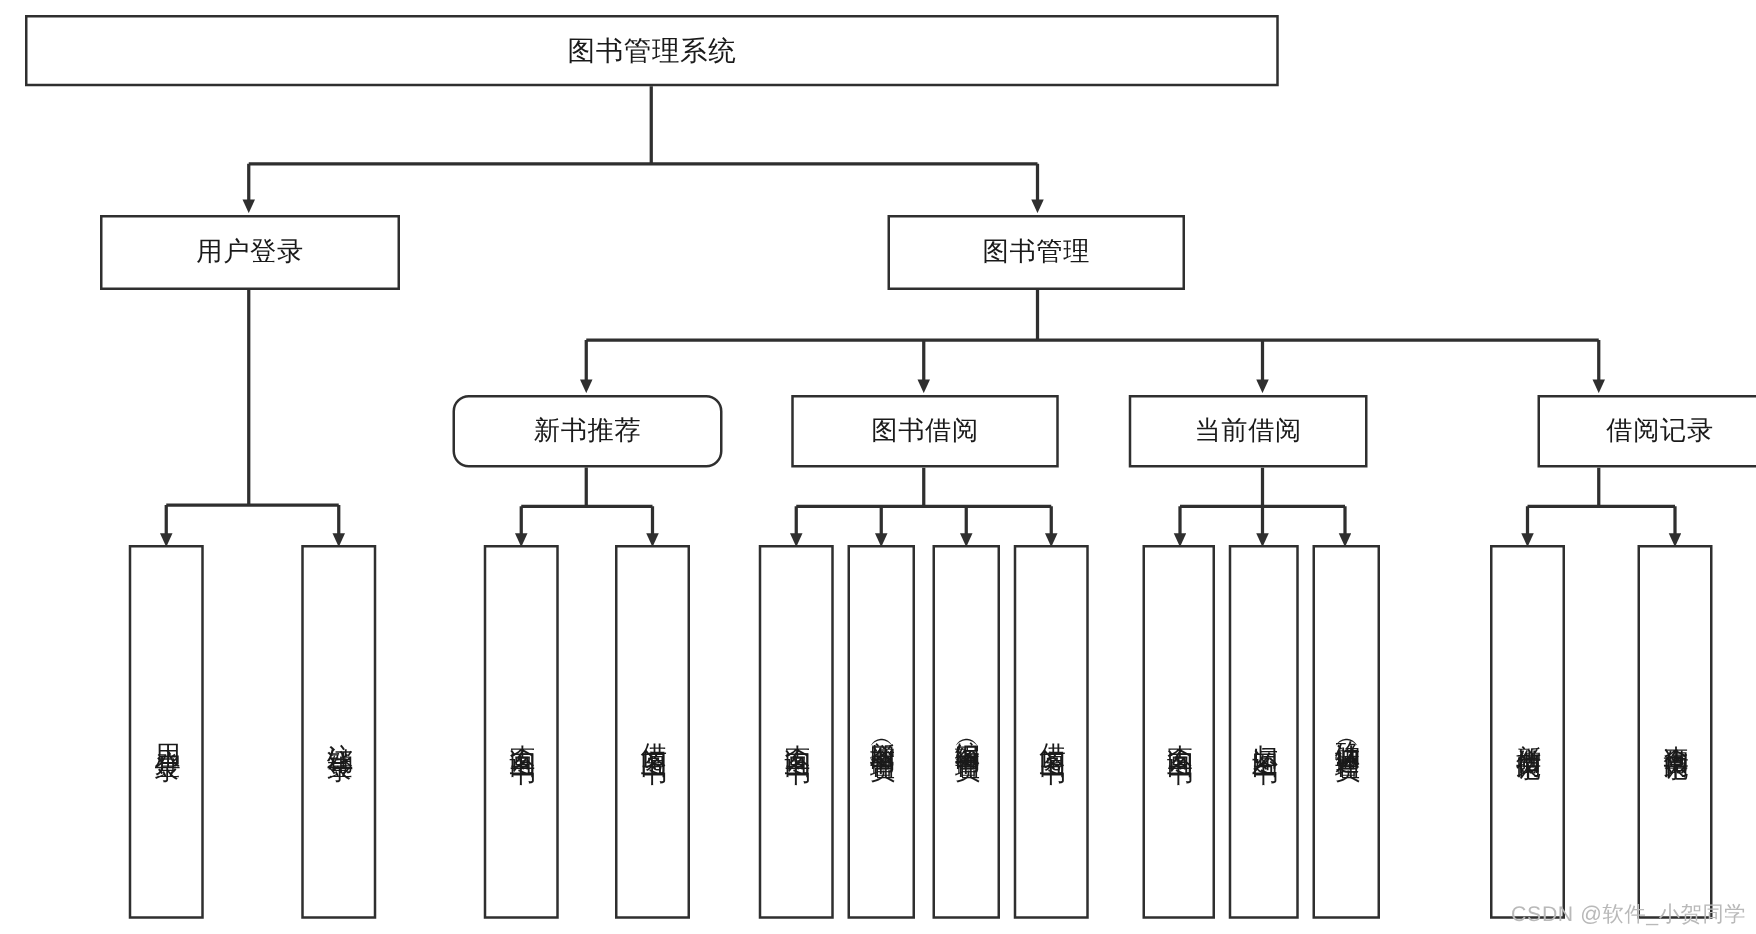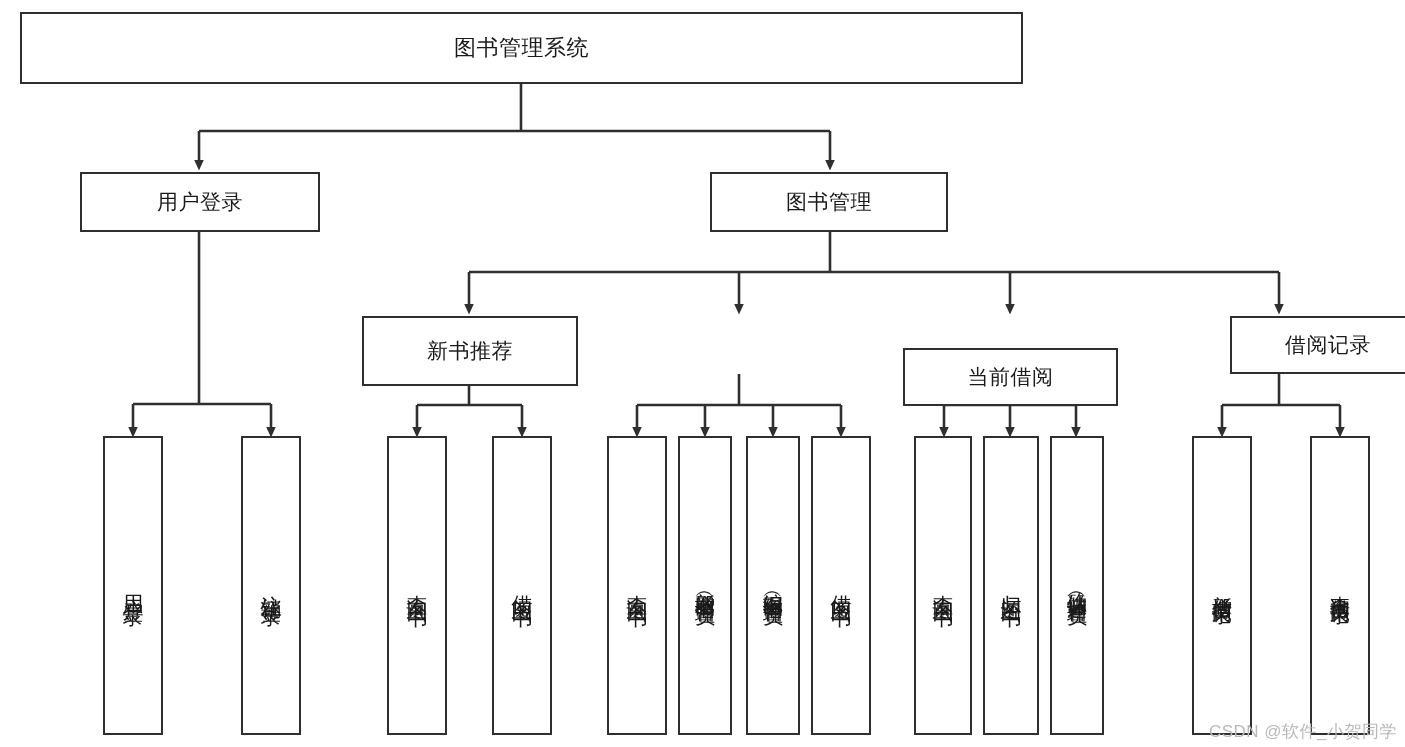--- a/index.html
+++ b/index.html
@@ -123,35 +123,38 @@
       <path d="M1010,405 L1010,428" marker-end="url(#arrow)"></path>
       <path d="M1076,405 L1076,428" marker-end="url(#arrow)"></path>
 
       <path d="M1279,374 L1279,405"></path>
       <path d="M1222,405 L1340,405"></path>
       <path d="M1222,405 L1222,428" marker-end="url(#arrow)"></path>
       <path d="M1340,405 L1340,428" marker-end="url(#arrow)"></path>
     </g>
   </svg>
 
-  <div class="node root horiz" style="left:20px; top:12px; width:1003px; height:72px;">
+  <div class="node root horiz" style="left:20px; top:12px; width:1003px; height:57px;">
     <span class="lbl">图书管理系统</span>
   </div>
 
   <div class="node horiz" style="left:80px; top:172px; width:240px; height:60px;">
     <span class="lbl">用户登录</span>
   </div>
   <div class="node horiz" style="left:710px; top:172px; width:238px; height:60px;justify-content:center;">
     <span class="lbl">图书管理</span>
   </div>
 
-  <div class="node horiz" style="left:362px; top:316px; width:216px; height:70px;">
+  <div class="node horiz" style="left:362px; top:316px; width:216px; height:58px;border-radius:13px;">
     <span class="lbl">新书推荐</span>
   </div>
-  <div class="node horiz" style="left:903px; top:316px; width:215px; height:58px;margin-top:32px;">
+  <div class="node horiz" style="left:633px; top:316px; width:214px; height:58px;">
+    <span class="lbl">图书借阅</span>
+  </div>
+  <div class="node horiz" style="left:903px; top:316px; width:191px; height:58px;">
     <span class="lbl">当前借阅</span>
   </div>
   <div class="node horiz" style="left:1230px; top:316px; width:196px; height:58px;">
     <span class="lbl">借阅记录</span>
   </div>
 
   <div class="node vert" style="left:103px; top:436px; width:60px; height:299px;">
     <span class="lbl">用户登录</span>
   </div>
   <div class="node vert" style="left:241px; top:436px; width:60px; height:299px;">

